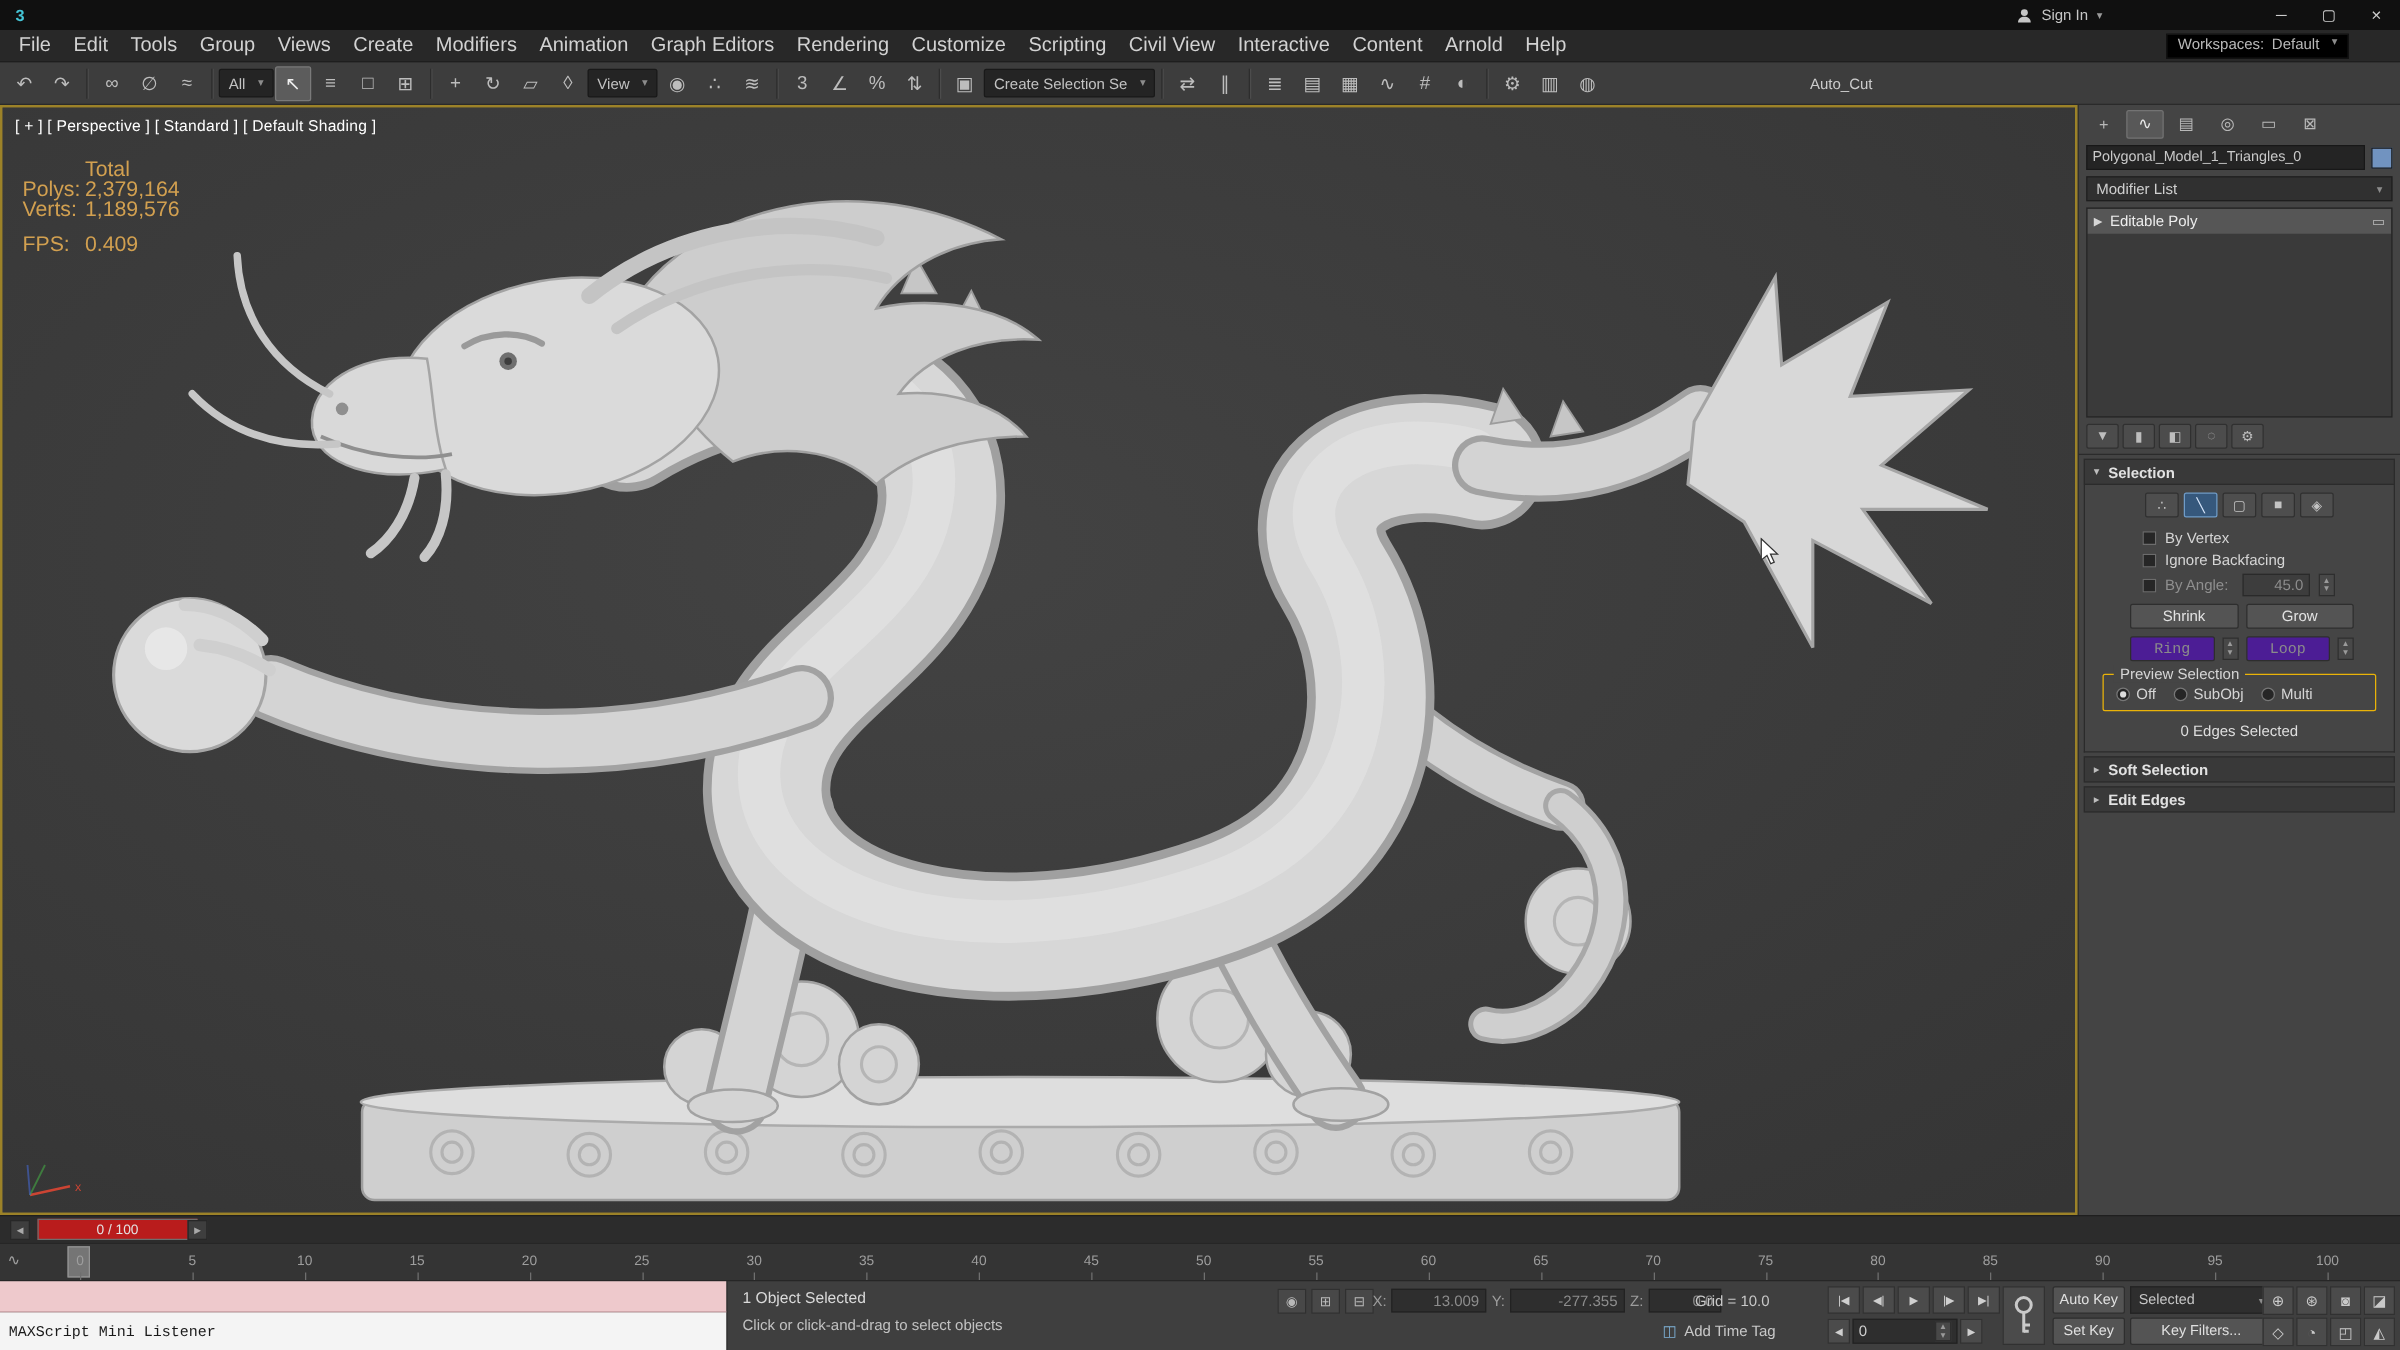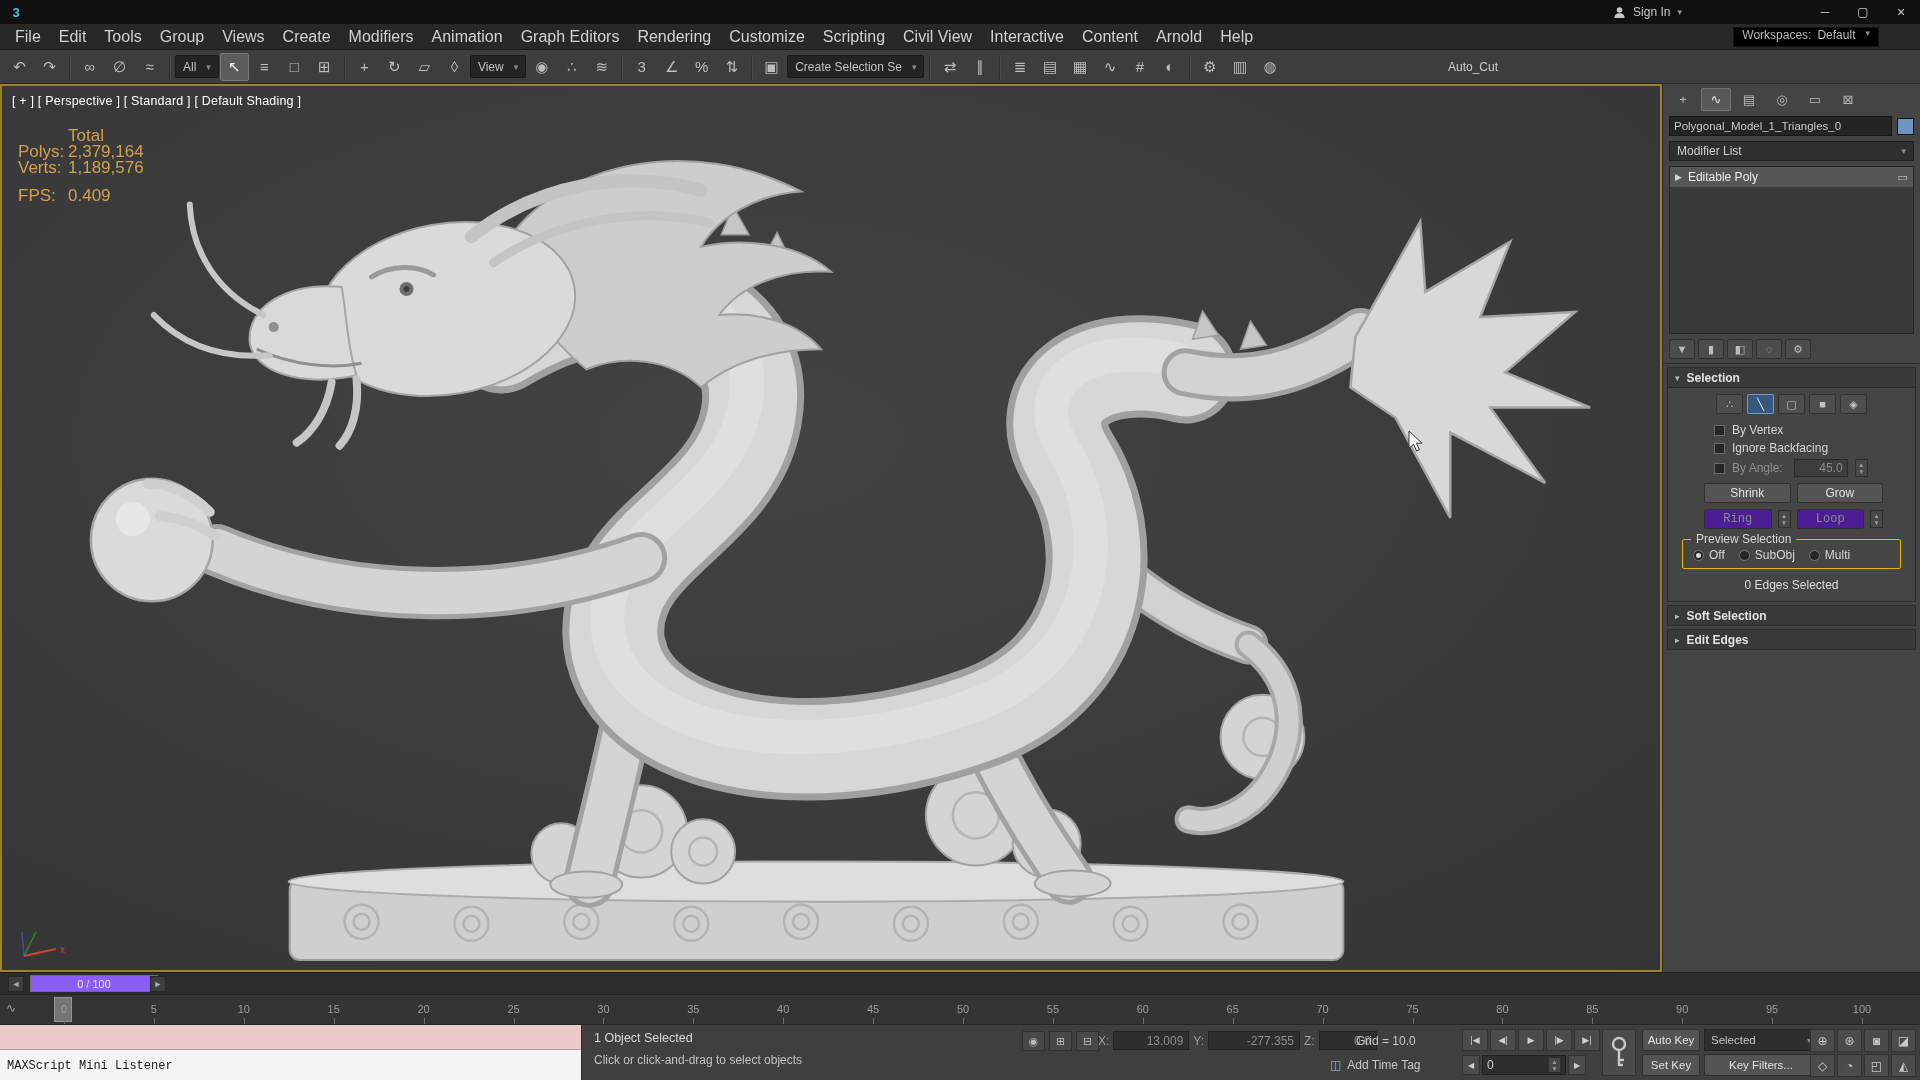--- a/index.html
+++ b/index.html
@@ -98,21 +98,21 @@
   .radio { display:flex; align-items:center; gap:5px; color:#d5d5d5; }
   .rdot { width:11px; height:11px; border-radius:50%; background:#262626; border:1px solid #777; position:relative; flex:0 0 auto; }
   .rdot.sel::after { content:""; position:absolute; inset:2px; border-radius:50%; background:#dcdcdc; }
 
   .sel-status { text-align:center; margin-top:9px; color:#dedede; }
 
   
   .trackbar { height:22px; background:#2c2c2c; border-top:1px solid #1f1f1f; position:relative; flex:0 0 auto; }
   .tb-arrow { position:absolute; top:3px; width:16px; height:16px; background:#3e3e3e; border:1px solid #272727;
               color:#a8a8a8; font-size:9px; display:flex; align-items:center; justify-content:center; }
-  .tb-slider { position:absolute; left:30px; top:2px; width:128px; height:17px; background:#8b5cf6; border:1px solid #6e6e6e;
+  .tb-slider { position:absolute; left:30px; top:2px; width:128px; height:17px; background:#b91c1c; border:1px solid #6e6e6e;
                color:#e3e3e3; font-size:11px; display:flex; align-items:center; justify-content:center; }
 
   
   .ruler { height:30px; background:#343434; border-top:1px solid #222; position:relative; flex:0 0 auto; }
   .tick-label { position:absolute; top:8px; transform:translateX(-50%); color:#9e9e9e; font-size:11px; }
   .tick-mark { position:absolute; bottom:0; width:1px; height:6px; background:#6f6f6f; }
   .playhead { position:absolute; left:54px; top:2px; width:18px; height:25px; background:#757575; border:1px solid #949494; }
   .ruler-curve { position:absolute; left:6px; top:6px; color:#9e9e9e; font-size:12px; }
 
   

